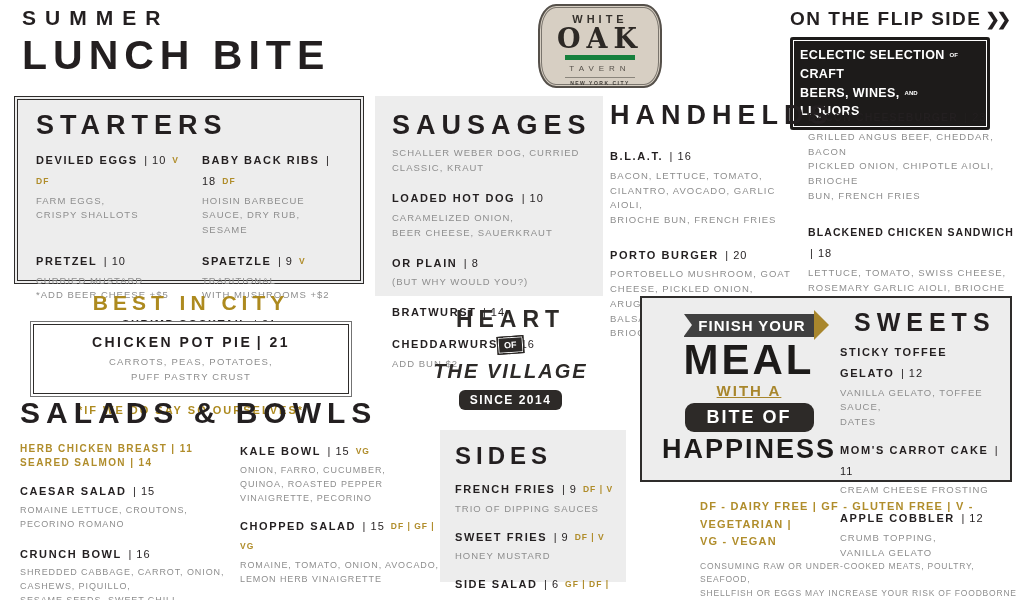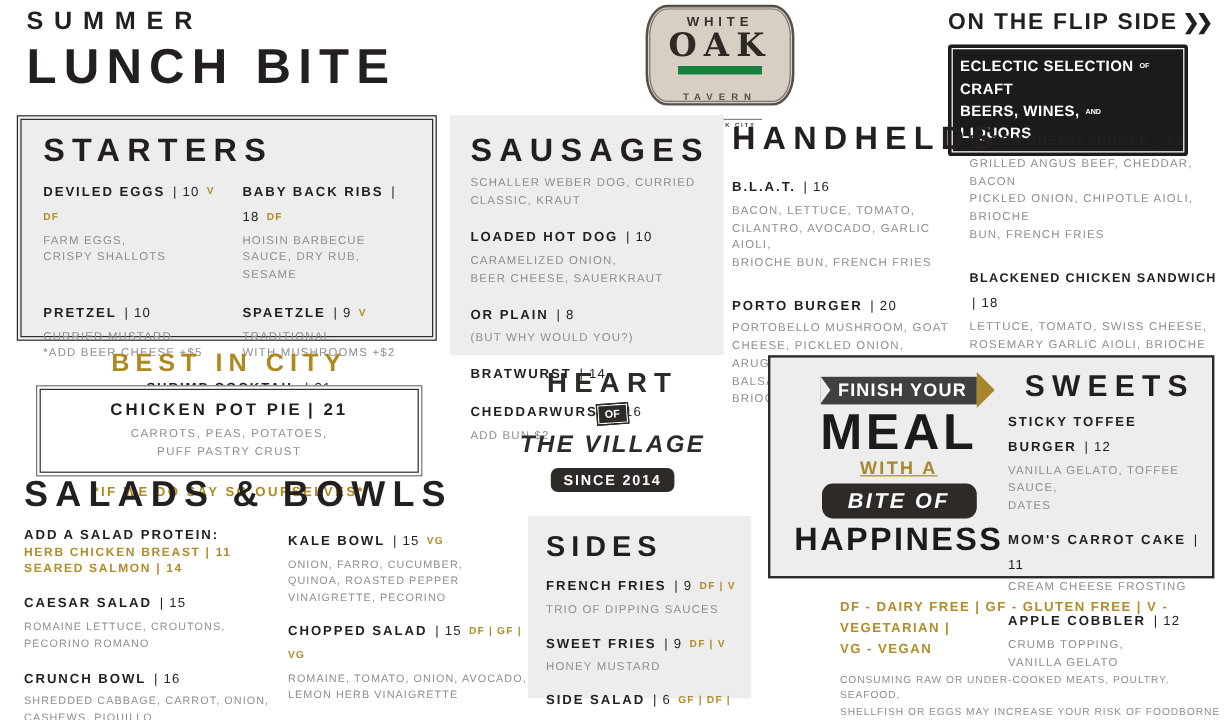--- a/index.html
+++ b/index.html
@@ -15,22 +15,22 @@
   .title-line2 { font-size:41px; font-weight:bold; letter-spacing:6px; margin-top:2px; }
 
   .logo-badge {
     position:absolute; left:538px; top:4px; width:124px; height:84px;
     background:#d7cfc3; border:2px solid #55504a; border-radius:18px 18px 18px 18px / 26px;
     box-shadow: inset 0 0 0 1px #d7cfc3, inset 0 0 0 2px #7a756d;
     text-align:center; padding-top:7px;
   }
   .logo-white { font-size:11px; font-weight:bold; letter-spacing:4px; color:#35312c; }
   .logo-oak   { font-family:"DejaVu Serif", serif; font-size:27px; font-weight:bold; letter-spacing:6px; color:#2d2925; line-height:1.05; }
-  .logo-tavern{ display:inline-block; font-size:8px; font-weight:bold; letter-spacing:5px; color:#55504a;
-                border-top:7px solid #15803d; border-bottom:1px solid #8a857c; padding:14px 4px; margin-top:2px; }
+  .logo-tavern{ display:inline-block; font-size:8px; font-weight:normal; letter-spacing:5px; color:#55504a;
+                border-top:5px solid #15803d; border-bottom:1px solid #8a857c; padding:4px 4px; margin-top:2px; }
   .logo-city  { font-size:5px; font-weight:bold; letter-spacing:1.5px; color:#3f3b36; margin-top:2px; }
 
   .flip-side { position:absolute; left:790px; top:8px; width:200px; }
   .flip-head { font-size:19px; font-weight:bold; letter-spacing:1.5px; white-space:nowrap; }
   .flip-chevrons { font-size:17px; font-weight:bold; letter-spacing:-3px; margin-left:4px; }
   .flip-badge {
     margin-top:7px; background:#1d1b1a; color:#ffffff; padding:9px 10px; border-radius:3px;
     box-shadow: inset 0 0 0 3px #1d1b1a, inset 0 0 0 4px #ffffff;
     font-size:12.5px; font-weight:bold; letter-spacing:0.4px; line-height:1.5; text-align:left;
   }
@@ -93,21 +93,21 @@
   .finish-block { position:absolute; left:18px; top:16px; width:178px; text-align:center; }
   .finish-arrow { position:relative; display:inline-block; background:#404040; color:#ffffff;
                   font-size:15px; font-weight:bold; letter-spacing:1px; padding:3px 8px 3px 14px; }
   .finish-arrow::before { content:""; position:absolute; left:0; top:0; width:0; height:0;
                   border-top:11px solid transparent; border-bottom:11px solid transparent; border-left:8px solid #ededed; }
   .finish-arrow::after { content:""; position:absolute; right:-15px; top:-4px; width:0; height:0;
                   border-top:15px solid transparent; border-bottom:15px solid transparent; border-left:15px solid #a8862c; }
   .finish-meal { font-size:42px; font-weight:bold; letter-spacing:3px; line-height:1.0; color:#1d1b1a; margin-top:2px; }
   .finish-witha { font-size:15px; font-weight:bold; letter-spacing:2px; color:#a8862c; margin-top:1px; text-decoration:underline; }
   .finish-bite { display:inline-block; background:#2d2a28; color:#ffffff; font-size:18px; font-weight:bold;
-                 font-style:italic; letter-spacing:2px; padding:4px 22px; border-radius:9px; margin-top:4px; }
+                 letter-spacing:2px; padding:4px 22px; border-radius:9px; margin-top:4px; }
   .finish-happiness { font-size:27px; font-weight:bold; letter-spacing:2px; color:#1d1b1a; margin-top:2px; }
   .sweets-list { position:absolute; left:198px; top:8px; width:168px; }
   .sweets-title { font-size:25px; font-weight:bold; letter-spacing:6px; margin:2px 0 4px 14px; }
   .sweets-list .item { margin-bottom:9px; }
 
   
   .salads-title { position:absolute; left:20px; top:396px; font-size:30px; font-weight:bold; letter-spacing:6px; }
   .salads-col1 { position:absolute; left:20px; top:440px; width:218px; }
   .salads-col2 { position:absolute; left:240px; top:440px; width:200px; }
   .protein-head { font-size:11px; font-weight:bold; letter-spacing:1.6px; }
@@ -273,41 +273,40 @@
       <div><span class="finish-arrow">FINISH YOUR</span></div>
       <div class="finish-meal">MEAL</div>
       <div class="finish-witha">WITH A</div>
       <div><span class="finish-bite">BITE OF</span></div>
       <div class="finish-happiness">HAPPINESS</div>
     </div>
     <div class="sweets-list">
       <div class="sweets-title">SWEETS</div>
       <div class="item">
         <div class="item-head"><span class="item-name">STICKY TOFFEE
-BURGER</span> <span class="item-price">| 12</span></div>
+GELATO</span> <span class="item-price">| 12</span></div>
         <div class="item-desc">VANILLA GELATO, TOFFEE SAUCE,
 DATES</div>
       </div>
       <div class="item">
         <div class="item-head"><span class="item-name">MOM'S CARROT CAKE</span> <span class="item-price">| 11</span></div>
         <div class="item-desc">CREAM CHEESE FROSTING</div>
       </div>
       <div class="item">
         <div class="item-head"><span class="item-name">APPLE COBBLER</span> <span class="item-price">| 12</span></div>
         <div class="item-desc">CRUMB TOPPING,
 VANILLA GELATO</div>
       </div>
     </div>
   </div>
 
   <div class="salads-title">SALADS &amp; BOWLS</div>
 
   <div class="salads-col1">
     <div class="protein-block">
-      <div class="protein-head">ADD A SALAD PROTEIN:</div>
       <div class="protein-opt">HERB CHICKEN BREAST | 11</div>
       <div class="protein-opt">SEARED SALMON | 14</div>
     </div>
     <div class="item">
       <div class="item-head"><span class="item-name">CAESAR SALAD</span> <span class="item-price">| 15</span></div>
       <div class="item-desc">ROMAINE LETTUCE, CROUTONS,
 PECORINO ROMANO</div>
     </div>
     <div class="item">
       <div class="item-head"><span class="item-name">CRUNCH BOWL</span> <span class="item-price">| 16</span></div>

